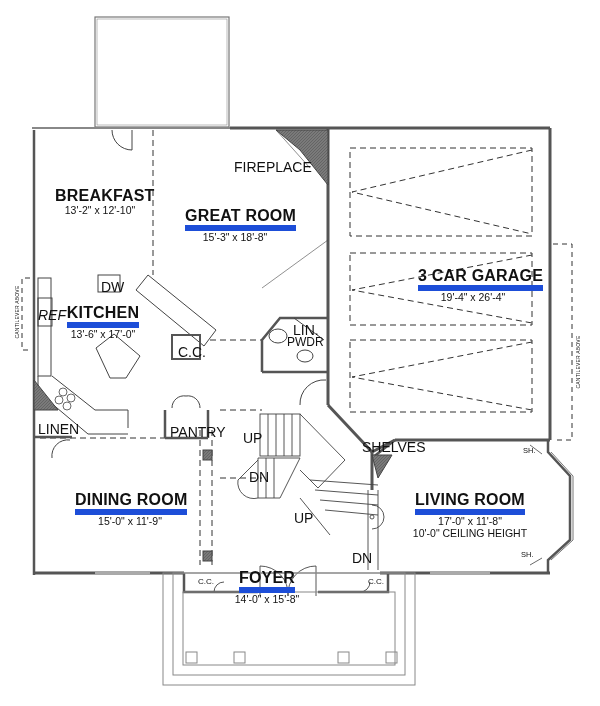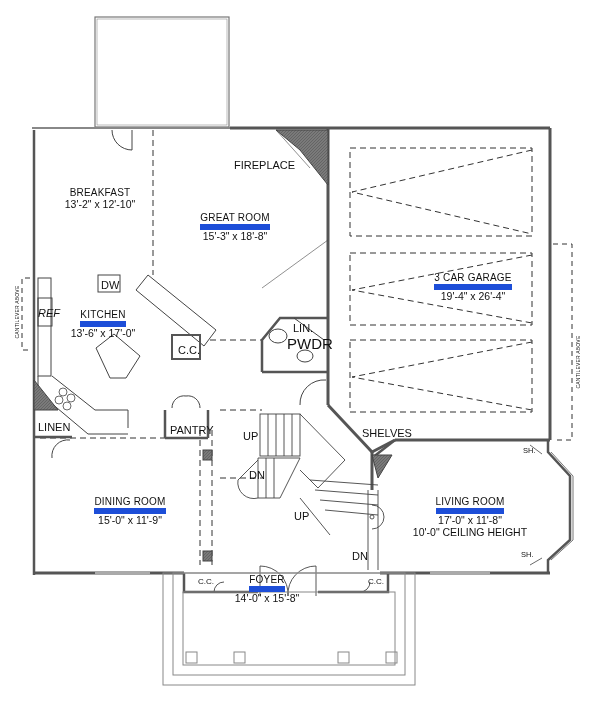--- a/index.html
+++ b/index.html
@@ -1,22 +1,22 @@
 <!DOCTYPE html>
 <html><head>
 <meta charset="utf-8">
 <style>
   html,body{margin:0;padding:0;background:#ffffff;}
   body{width:600px;height:706px;position:relative;overflow:hidden;font-family:"Liberation Sans",sans-serif;}
   svg{position:absolute;left:0;top:0;}
   .lbl{position:absolute;font-family:"Liberation Sans",sans-serif;color:#111;text-align:center;line-height:1;white-space:nowrap;}
-  .room-name{font-size:10px;font-weight:normal;letter-spacing:0.2px;}
+  .room-name{font-size:16px;font-weight:bold;letter-spacing:0.2px;}
   .room-name.ul{border-bottom:6px solid #1d4ed8;padding-bottom:1px;}
   .room-dim{font-size:10.5px;margin-top:1px;}
-  .small{font-size:11px;}
+  .small{font-size:14px;}
   .tiny{font-size:5px;letter-spacing:0.2px;}
   .vert{transform:rotate(-90deg);transform-origin:center center;}
 </style>
 </head>
 <body>
 
 <svg width="600" height="706" viewBox="0 0 600 706" xmlns="http://www.w3.org/2000/svg">
   <defs>
     <pattern id="hatch" width="3" height="3" patternUnits="userSpaceOnUse">
       <rect width="3" height="3" fill="#7a7a7a"></rect>
@@ -214,26 +214,26 @@
 <div class="lbl small" style="left:101px;top:280px;">DW</div>
 <div class="lbl small" style="left:38px;top:308px;font-style:italic;">REF</div>
 <div class="lbl small" style="left:178px;top:345px;">C.C.</div>
 
 <div class="lbl" style="left:418px;top:268px;width:110px;">
   <div class="room-name ul" style="display:inline-block;">3 CAR GARAGE</div>
   <div class="room-dim">19'-4" x 26'-4"</div>
 </div>
 
 <div class="lbl small" style="left:293px;top:323px;">LIN.</div>
-<div class="lbl" style="left:287px;top:336px;font-size:15px;">PWDR</div>
+<div class="lbl" style="left:287px;top:336px;font-size:12px;">PWDR</div>
 
 <div class="lbl small" style="left:38px;top:422px;">LINEN</div>
 <div class="lbl small" style="left:170px;top:425px;">PANTRY</div>
 
-<div class="lbl small" style="left:362px;top:428px;text-align:right;">SHELVES</div>
+<div class="lbl small" style="left:362px;top:440px;text-align:right;">SHELVES</div>
 <div class="lbl small" style="left:523px;top:447px;font-size:7.5px;">SH.</div>
 <div class="lbl small" style="left:521px;top:551px;font-size:7.5px;">SH.</div>
 
 <div class="lbl small" style="left:243px;top:431px;">UP</div>
 <div class="lbl small" style="left:249px;top:470px;">DN</div>
 <div class="lbl small" style="left:294px;top:511px;">UP</div>
 <div class="lbl small" style="left:352px;top:551px;">DN</div>
 
 <div class="lbl" style="left:75px;top:492px;width:110px;">
   <div class="room-name ul" style="display:inline-block;">DINING ROOM</div>

